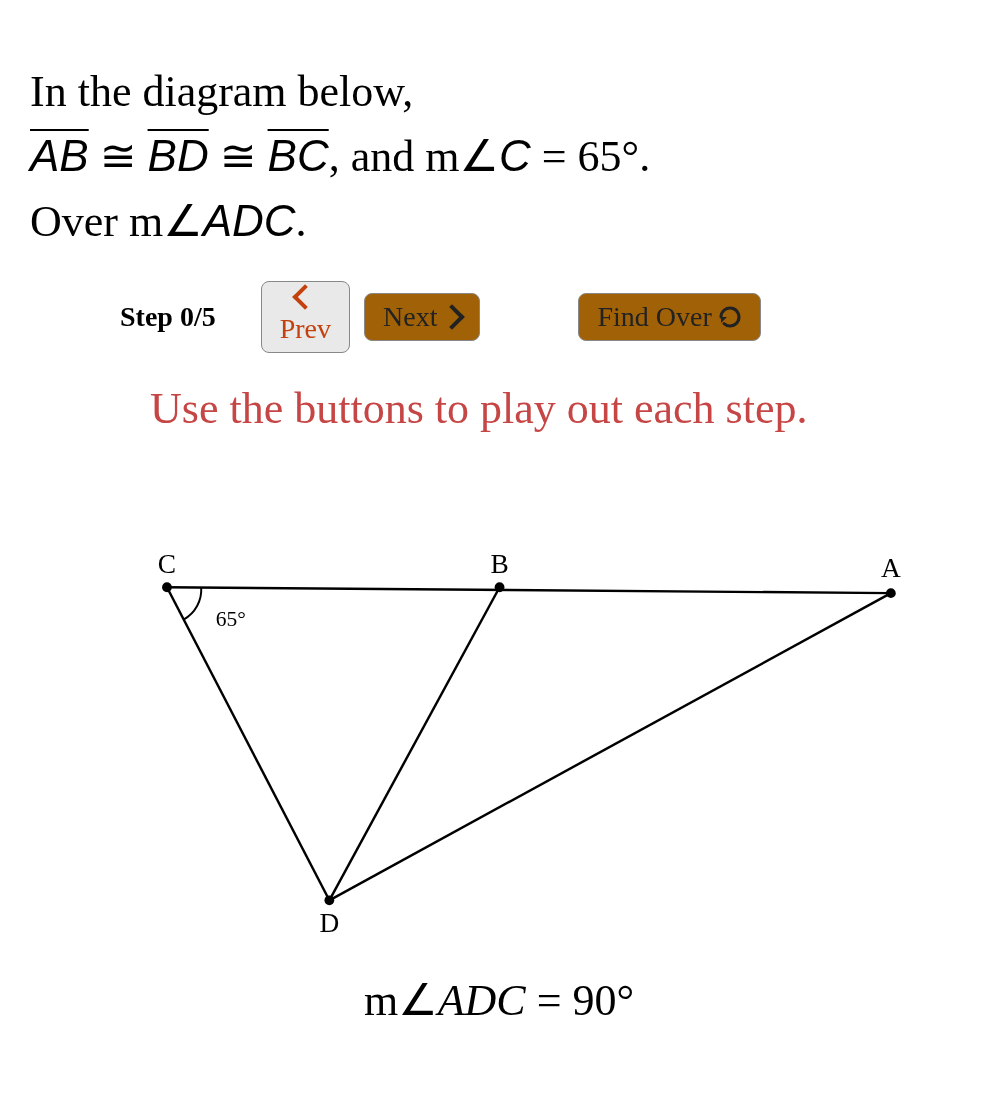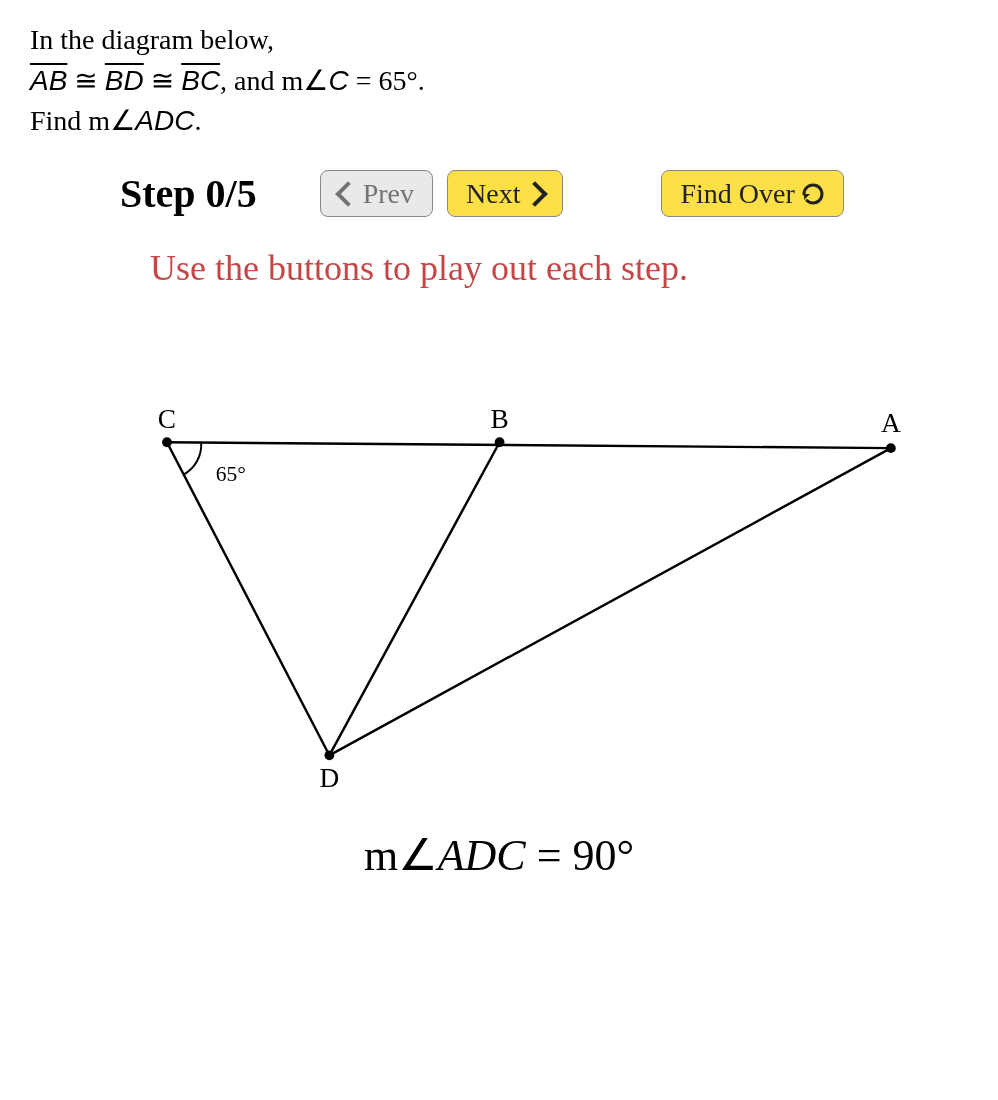--- a/index.html
+++ b/index.html
@@ -9,68 +9,70 @@
     height: 1100px;
     background: #ffffff;
     font-family: Georgia, 'Times New Roman', serif;
     color: #000;
   }
   .container {
     padding: 20px 30px 0 30px;
     box-sizing: border-box;
   }
   .problem {
-    font-size: 28px;
+    font-size: 44px;
     line-height: 1.45;
     margin-bottom: 28px;
     font-family: Georgia, 'Times New Roman', serif;
+    margin-top: 40px;
   }
   .problem .mi {
     font-style: italic;
     font-family: Liberation Sans, sans-serif;
   }
   .overline {
     text-decoration: overline;
     text-decoration-thickness: 1.5px;
   }
   .controls {
     display: flex;
     align-items: center;
     gap: 14px;
     margin-left: 90px;
     margin-bottom: 30px;
   }
   .step-label {
-    font-size: 40px;
-    margin-right: 49px;
+    font-size: 28px;
+    margin-right: 31px;
     white-space: nowrap;
   }
   .btn {
     display: inline-flex;
     align-items: center;
     gap: 6px;
     font-size: 28px;
     font-family: Georgia, 'Times New Roman', serif;
     padding: 6px 18px;
     border: 1px solid #888;
     border-radius: 8px;
-    background: #fde047;
+    background: #a16207;
     cursor: pointer;
     color: #222;
     line-height: 1.2;
   }
   .btn.disabled {
     background: #e9e9e9;
-    color: #737373;
+    color: #c2410c;
+    flex-direction: column;
   }
   .spacer {
     flex: 0 0 70px;
   }
   .hint {
-    font-size: 36px;
+    font-size: 44px;
     color: #c64545;
     margin-left: 120px;
     margin-bottom: 30px;
     font-family: Georgia, 'Times New Roman', serif;
   }
   .diagram-wrap {
     width: 100%;
     display: flex;
     justify-content: flex-start;
     margin-top: 60px;
@@ -114,21 +116,21 @@
 
 <div class="container">
 
   <div class="problem">
     <span>In the diagram below,</span><br>
     <span class="overline mi">AB</span>
     <span>≅</span>
     <span class="overline mi">BD</span>
     <span>≅</span>
     <span class="overline mi">BC</span><span>, and m</span><span>∠</span><span class="mi">C</span><span> = </span><span>65°</span><span>.</span><br>
-    <span>Find m</span><span>∠</span><span class="mi">ADC</span><span>.</span>
+    <span>Over m</span><span>∠</span><span class="mi">ADC</span><span>.</span>
   </div>
 
   <div class="controls">
     <span class="step-label">
       <b><span>Step </span><span>0</span><span>/</span><span>5</span></b>
     </span>
     <button class="btn disabled">
       <span class="chev chev-left"></span>
       <span>Prev</span>
     </button>

